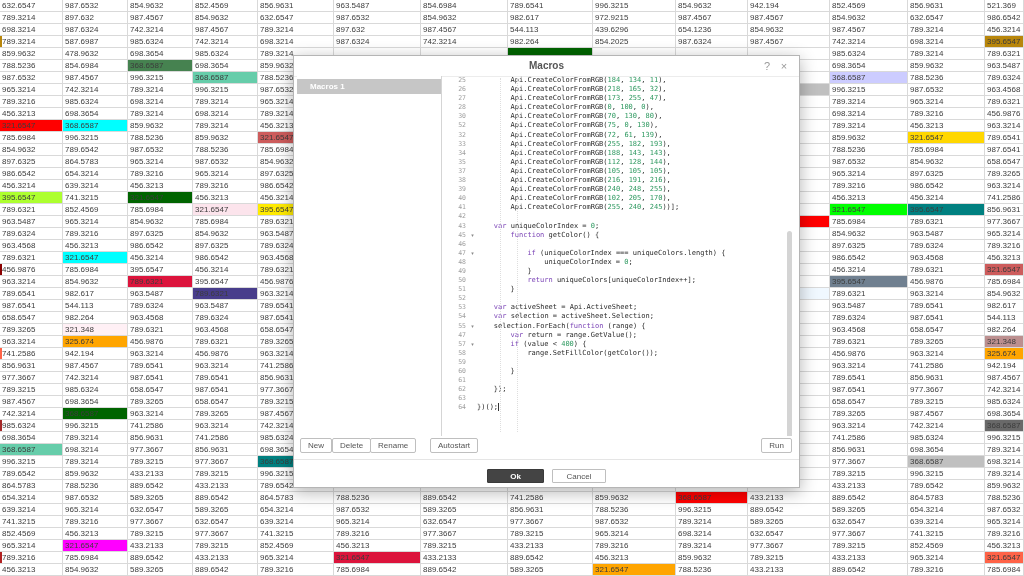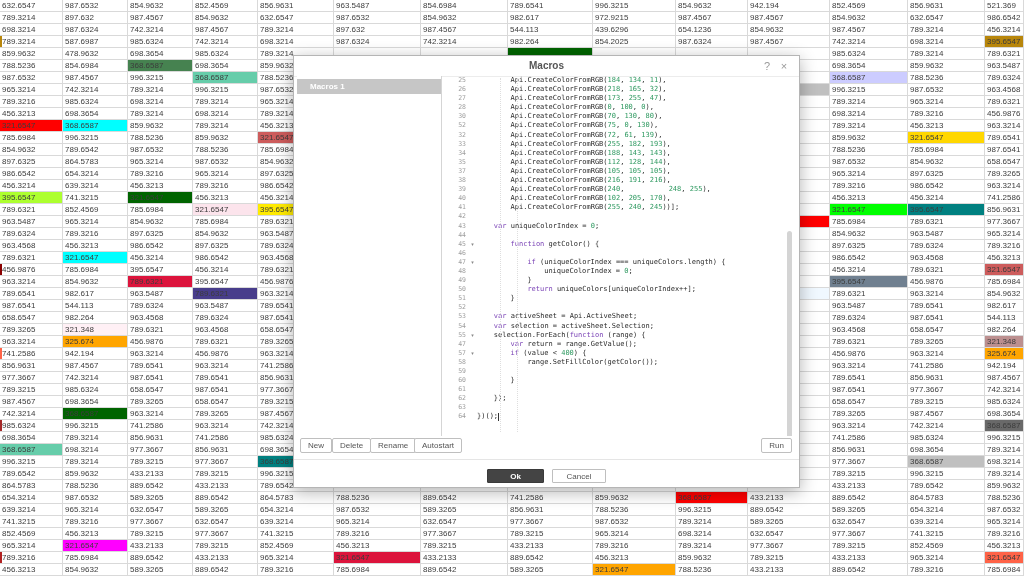--- a/index.html
+++ b/index.html
@@ -37,21 +37,21 @@
   .guide{position:absolute;top:2px;bottom:4px;width:0;border-left:1px dotted #dedede;}
   #code-scrollbar{position:absolute;right:2px;top:155px;width:5px;height:212px;background:#d4d4d4;
     border-radius:3px;}
   #dlg-btnrow{position:absolute;left:0;right:0;top:382px;height:20px;}
   .sm-btn{position:absolute;top:0;height:15px;background:#fff;border:1px solid #bfbfbf;
     border-radius:2px;font-size:8px;color:#555;text-align:center;line-height:13px;
     box-sizing:border-box;padding:0 7px;cursor:pointer;}
   #btn-new{left:6px;}
   #btn-delete{left:38px;}
   #btn-rename{left:76px;}
-  #btn-autostart{left:120px;}
+  #btn-autostart{left:136px;}
   #btn-run{right:7px;}
   #dlg-footer{position:absolute;left:0;right:0;top:403px;bottom:0;border-top:1px solid #e5e5e5;}
   #btn-ok{position:absolute;left:193px;top:9px;width:57px;height:14px;background:#444;
     color:#fff;font-size:8px;font-weight:bold;text-align:center;line-height:14px;
     border:1px solid #3a3a3a;border-radius:1px;box-sizing:border-box;cursor:pointer;}
   #btn-cancel{position:absolute;left:258px;top:9px;width:54px;height:14px;background:#fff;
     color:#555;font-size:8px;text-align:center;line-height:14px;border:1px solid #bfbfbf;
     border-radius:1px;box-sizing:border-box;cursor:pointer;}
 </style>
 </head>
@@ -904,46 +904,41 @@
           <div class="src" style="padding-left: 33.6px;"><span>Api.CreateColorFromRGB(</span><span class="tok-m" style="color: rgb(46, 153, 96);">105</span><span>, </span><span class="tok-m" style="color: rgb(46, 153, 96);">105</span><span>, </span><span class="tok-m" style="color: rgb(46, 153, 96);">105</span><span>),</span></div>
         </div>
         <div class="code-line">
           <div class="ln">38</div>
           <div class="fold"></div>
           <div class="src" style="padding-left: 33.6px;"><span>Api.CreateColorFromRGB(</span><span class="tok-m" style="color: rgb(46, 153, 96);">216</span><span>, </span><span class="tok-m" style="color: rgb(46, 153, 96);">191</span><span>, </span><span class="tok-m" style="color: rgb(46, 153, 96);">216</span><span>),</span></div>
         </div>
         <div class="code-line">
           <div class="ln">39</div>
           <div class="fold"></div>
-          <div class="src" style="padding-left: 33.6px;"><span>Api.CreateColorFromRGB(</span><span class="tok-m" style="color: rgb(46, 153, 96);">240</span><span>, </span><span class="tok-m" style="color: rgb(46, 153, 96); margin-left: 40px;">248</span><span>, </span><span class="tok-m" style="color: rgb(46, 153, 96);">255</span><span>),</span></div>
+          <div class="src" style="padding-left: 33.6px;"><span>Api.CreateColorFromRGB(</span><span class="tok-m" style="color: rgb(46, 153, 96);">240</span><span>, </span><span class="tok-m" style="color: rgb(46, 153, 96);">248</span><span>, </span><span class="tok-m" style="color: rgb(46, 153, 96);">255</span><span>),</span></div>
         </div>
         <div class="code-line">
           <div class="ln">40</div>
           <div class="fold"></div>
           <div class="src" style="padding-left: 33.6px;"><span>Api.CreateColorFromRGB(</span><span class="tok-m" style="color: rgb(46, 153, 96);">102</span><span>, </span><span class="tok-m" style="color: rgb(46, 153, 96);">205</span><span>, </span><span class="tok-m" style="color: rgb(46, 153, 96);">170</span><span>),</span></div>
         </div>
         <div class="code-line">
           <div class="ln">41</div>
           <div class="fold"></div>
           <div class="src" style="padding-left: 33.6px;"><span>Api.CreateColorFromRGB(</span><span class="tok-m" style="color: rgb(46, 153, 96);">255</span><span>, </span><span class="tok-m" style="color: rgb(46, 153, 96);">240</span><span>, </span><span class="tok-m" style="color: rgb(46, 153, 96);">245</span><span>))];</span></div>
         </div>
         <div class="code-line">
           <div class="ln">42</div>
           <div class="fold"></div>
           <div class="src" style="padding-left: 0px;"></div>
         </div>
         <div class="code-line">
           <div class="ln">43</div>
           <div class="fold"></div>
           <div class="src" style="padding-left: 16.8px;"><span class="tok-k" style="color: rgb(122, 67, 182);">var</span><span> uniqueColorIndex = </span><span class="tok-m" style="color: rgb(46, 153, 96);">0</span><span>;</span></div>
-        </div>
-        <div class="code-line">
-          <div class="ln">44</div>
-          <div class="fold"></div>
-          <div class="src" style="padding-left: 0px;"></div>
         </div>
         <div class="code-line">
           <div class="ln">45</div>
           <div class="fold">▾</div>
           <div class="src" style="padding-left: 33.6px;"><span class="tok-k" style="color: rgb(122, 67, 182);">function</span><span> getColor() {</span></div>
         </div>
         <div class="code-line">
           <div class="ln">46</div>
           <div class="fold"></div>
           <div class="src" style="padding-left: 0px;"></div>

